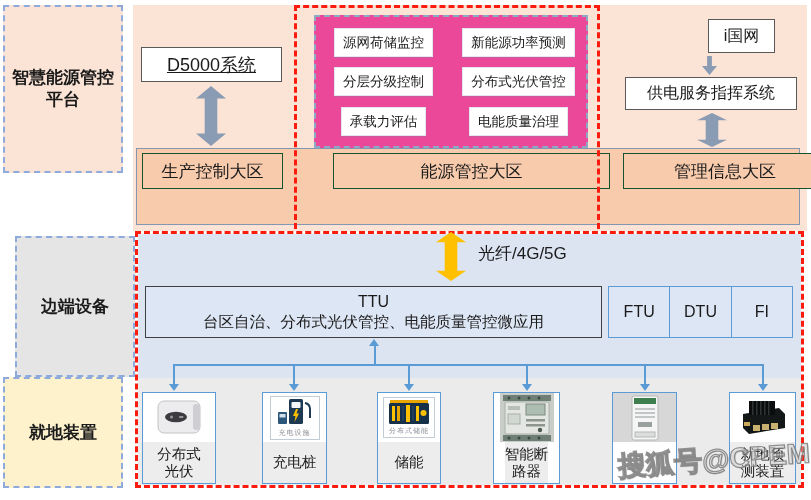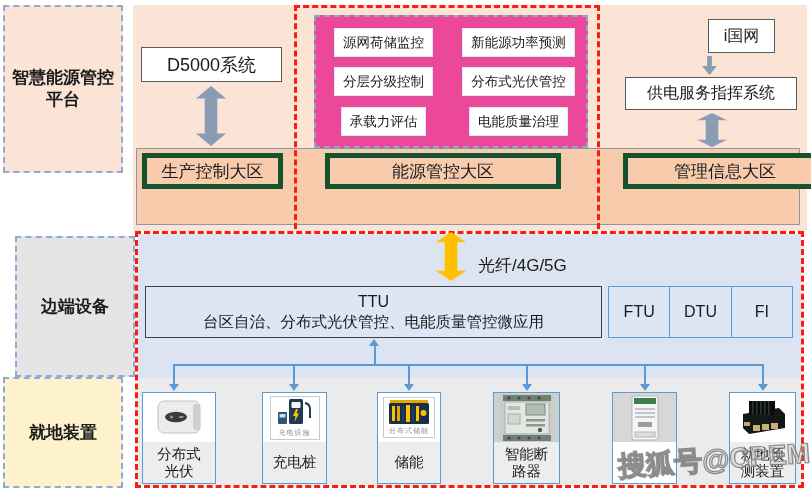--- a/index.html
+++ b/index.html
@@ -10,49 +10,49 @@
 
   
   .sb{border:2px dashed #8ea9db;font-weight:bold;font-size:17px;line-height:22px;z-index:2;}
   .sb1{left:3px;top:5px;width:120px;height:168px;background:#fbe3d5;}
   .sb2{left:15px;top:236px;width:120px;height:141px;background:#e5e5e5;}
   .sb3{left:3px;top:377px;width:120px;height:111px;background:#fdf2cc;}
 
   
   .top-bg{left:133px;top:5px;width:674px;height:226px;background:#fbe3d5;z-index:1;}
   .wbox{background:#fff;border:1.5px solid #595959;z-index:3;}
-  .d5000{left:141px;top:47px;width:141px;height:35px;font-size:18px;}
+  .d5000{left:141px;top:47px;width:141px;height:35px;font-size:18px;text-decoration:underline;}
   .igw{left:676px;top:19px;width:67px;height:34px;font-size:16px;margin-left:32px;}
   .cmd{left:625px;top:77px;width:172px;height:33px;font-size:16px;}
 
   .blue-panel{left:314px;top:15px;width:274px;height:133px;background:#ec4899;
               border:2px dashed #8ea9c4;z-index:3;display:grid;
               grid-template-columns:1fr 1fr;align-content:space-evenly;justify-items:center;row-gap:0;}
   .func{background:#fff;border:1px solid #e2e7ef;box-shadow:0 1px 1px rgba(120,140,170,.25);
         font-size:13.5px;height:27px;line-height:27px;padding:0 8px;white-space:nowrap;}
 
   .orange-bar{left:136px;top:148px;width:664px;height:77px;background:#f8cbad;
               border:1.5px solid #8496b0;z-index:2;}
-  .zone{background:#f8cbad;border:5px solid #14532d;font-size:17px;z-index:3;height:36px;top:153px;}
+  .zone{background:#f8cbad;border:1px solid #14532d;font-size:17px;z-index:3;height:36px;top:153px;}
   .zone1{left:142px;width:141px;}
-  .zone2{left:325px;width:236px;}
+  .zone2{left:333px;width:277px;}
   .zone3{left:623px;width:204px;}
   .das-title{left:136px;top:192px;width:664px;height:30px;font-size:21px;font-weight:bold;z-index:3;}
 
   
   .redbox1{left:294px;top:5px;width:306px;height:224px;border:3px dashed #fb1b0f;
            border-bottom:none;z-index:5;pointer-events:none;background:transparent;}
   .redbox2{left:135px;top:231px;width:669px;height:257px;border:3px dashed #fb1b0f;
            z-index:5;pointer-events:none;background:transparent;}
 
   
   .lavender{left:138px;top:234px;width:663px;height:144px;background:#dce4f2;z-index:1;}
   .greyzone{left:138px;top:378px;width:663px;height:107px;background:#ebebeb;z-index:1;}
 
-  .link-label{left:478px;top:242px;font-size:17px;z-index:4;margin-top:12px;}
+  .link-label{left:478px;top:242px;font-size:17px;z-index:4;}
   .ttu{left:145px;top:286px;width:457px;height:52px;background:#dde6f4;border:1.5px solid #404040;
        z-index:3;display:flex;flex-direction:column;align-items:center;justify-content:center;}
   .ttu-t{font-size:16px;line-height:20px;}
   .ttu-s{font-size:15.5px;line-height:20px;white-space:nowrap;}
   .terms{left:608px;top:286px;width:185px;height:52px;border:1.5px solid #5b9bd5;z-index:3;
          display:flex;background:#dde6f4;}
   .term{flex:1;display:flex;align-items:center;justify-content:center;font-size:16px;}
   .term + .term{border-left:1.5px solid #5b9bd5;}
 
   
@@ -216,21 +216,21 @@
         </svg>
         <div class="dev-cap">分布式储能</div>
       </div>
     </div>
     <div class="dev-label">
       <div>储能</div>
         <div></div>
     </div>
   </div>
 
-  <div class="abs device" style="left:493px;width:67px;">
+  <div class="abs device" style="left:493px;width:67px;align-items:center;">
     <div class="dev-img imgbg-grey">
       <svg width="54" height="48" viewBox="0 0 54 48">
         <rect x="0" y="0" width="54" height="48" fill="#c9cdc9"></rect>
         <rect x="3" y="1" width="48" height="6" fill="#6f7f76"></rect>
         <rect x="3" y="41" width="48" height="6" fill="#6f7f76"></rect>
         <circle cx="9" cy="4" r="1.5" fill="#3d4a42"></circle>
           <circle cx="19" cy="4" r="1.5" fill="#3d4a42"></circle>
         <circle cx="29" cy="4" r="1.5" fill="#3d4a42"></circle>
           <circle cx="39" cy="4" r="1.5" fill="#3d4a42"></circle>
         <circle cx="9" cy="44" r="1.5" fill="#3d4a42"></circle>

